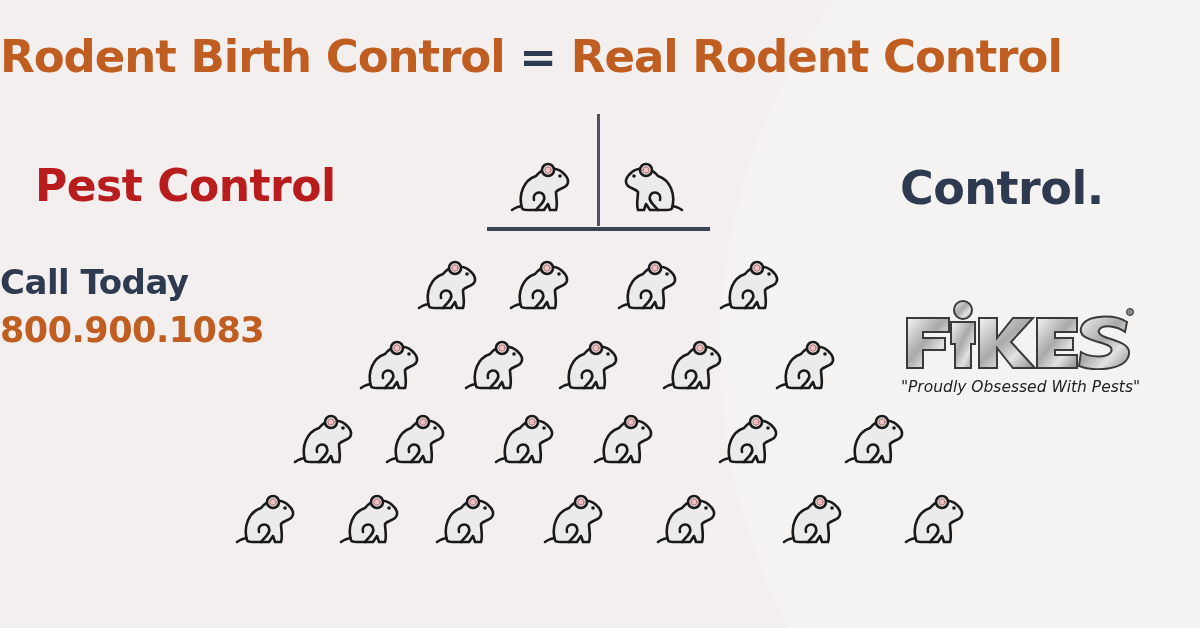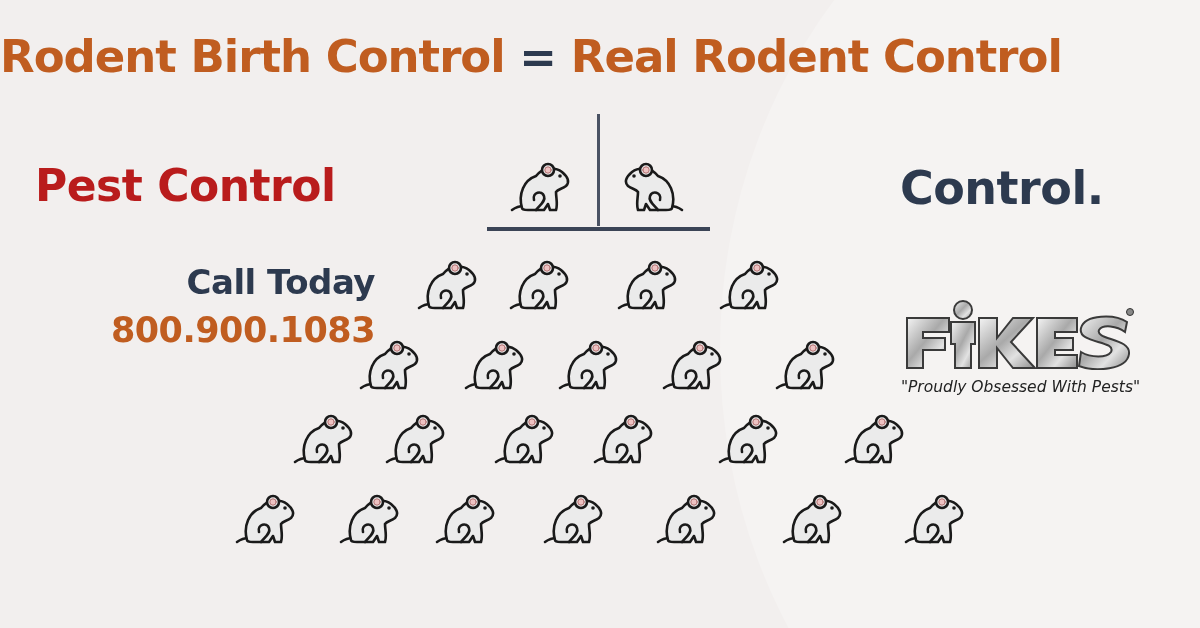--- a/index.html
+++ b/index.html
@@ -1,22 +1,22 @@
 <!DOCTYPE html>
 <html><head>
 <meta charset="utf-8">
 <style>
   html,body{margin:0;padding:0;}
   body{width:1200px;height:628px;overflow:hidden;background:#f2efee;position:relative;font-family:"DejaVu Sans","Liberation Sans",sans-serif;}
   .bg-curve{position:absolute;right:-520px;top:-200px;width:1000px;height:1100px;border-radius:50%;background:#f5f3f2;}
   .headline{position:absolute;top:30px;left:0;width:1044px;text-align:center;font-weight:bold;font-size:45px;letter-spacing:-1px;color:#c05d20;white-space:nowrap;}
   .headline .eq{color:#2d3a4f;}
   .pest{position:absolute;left:35px;top:160px;font-size:44px;font-weight:bold;color:#b91c1c;letter-spacing:-0.5px;}
-  .call{position:absolute;left:0;width:375px;top:262px;text-align:right;font-size:34px;font-weight:bold;color:#2d3a4f;letter-spacing:-0.5px;}
-  .phone{position:absolute;left:0;width:375px;top:310px;text-align:right;font-size:35px;font-weight:bold;color:#c05d20;letter-spacing:-0.5px;}
+  .call{position:absolute;left:0;width:375px;top:262px;text-align:left;font-size:34px;font-weight:bold;color:#2d3a4f;letter-spacing:-0.5px;}
+  .phone{position:absolute;left:0;width:375px;top:310px;text-align:left;font-size:35px;font-weight:bold;color:#c05d20;letter-spacing:-0.5px;}
   .tag{position:absolute;left:900px;top:158px;font-size:46px;font-weight:bold;color:#2d3a4f;line-height:60px;letter-spacing:-0.5px;}
   .logo{position:absolute;left:905px;top:300px;width:230px;height:70px;}
   .slogan{position:absolute;left:888px;top:378px;width:265px;text-align:center;font-family:"DejaVu Sans",sans-serif;font-style:italic;font-size:15.5px;color:#222;}
   .vline{position:absolute;left:597px;top:114px;width:3px;height:112px;background:#4a5263;}
   .hline{position:absolute;left:487px;top:227px;width:223px;height:4px;background:#3b4456;}
   .rat{position:absolute;width:64px;height:56px;}
   .rat svg{width:100%;height:100%;display:block;}
 </style>
 </head>
 <body>

